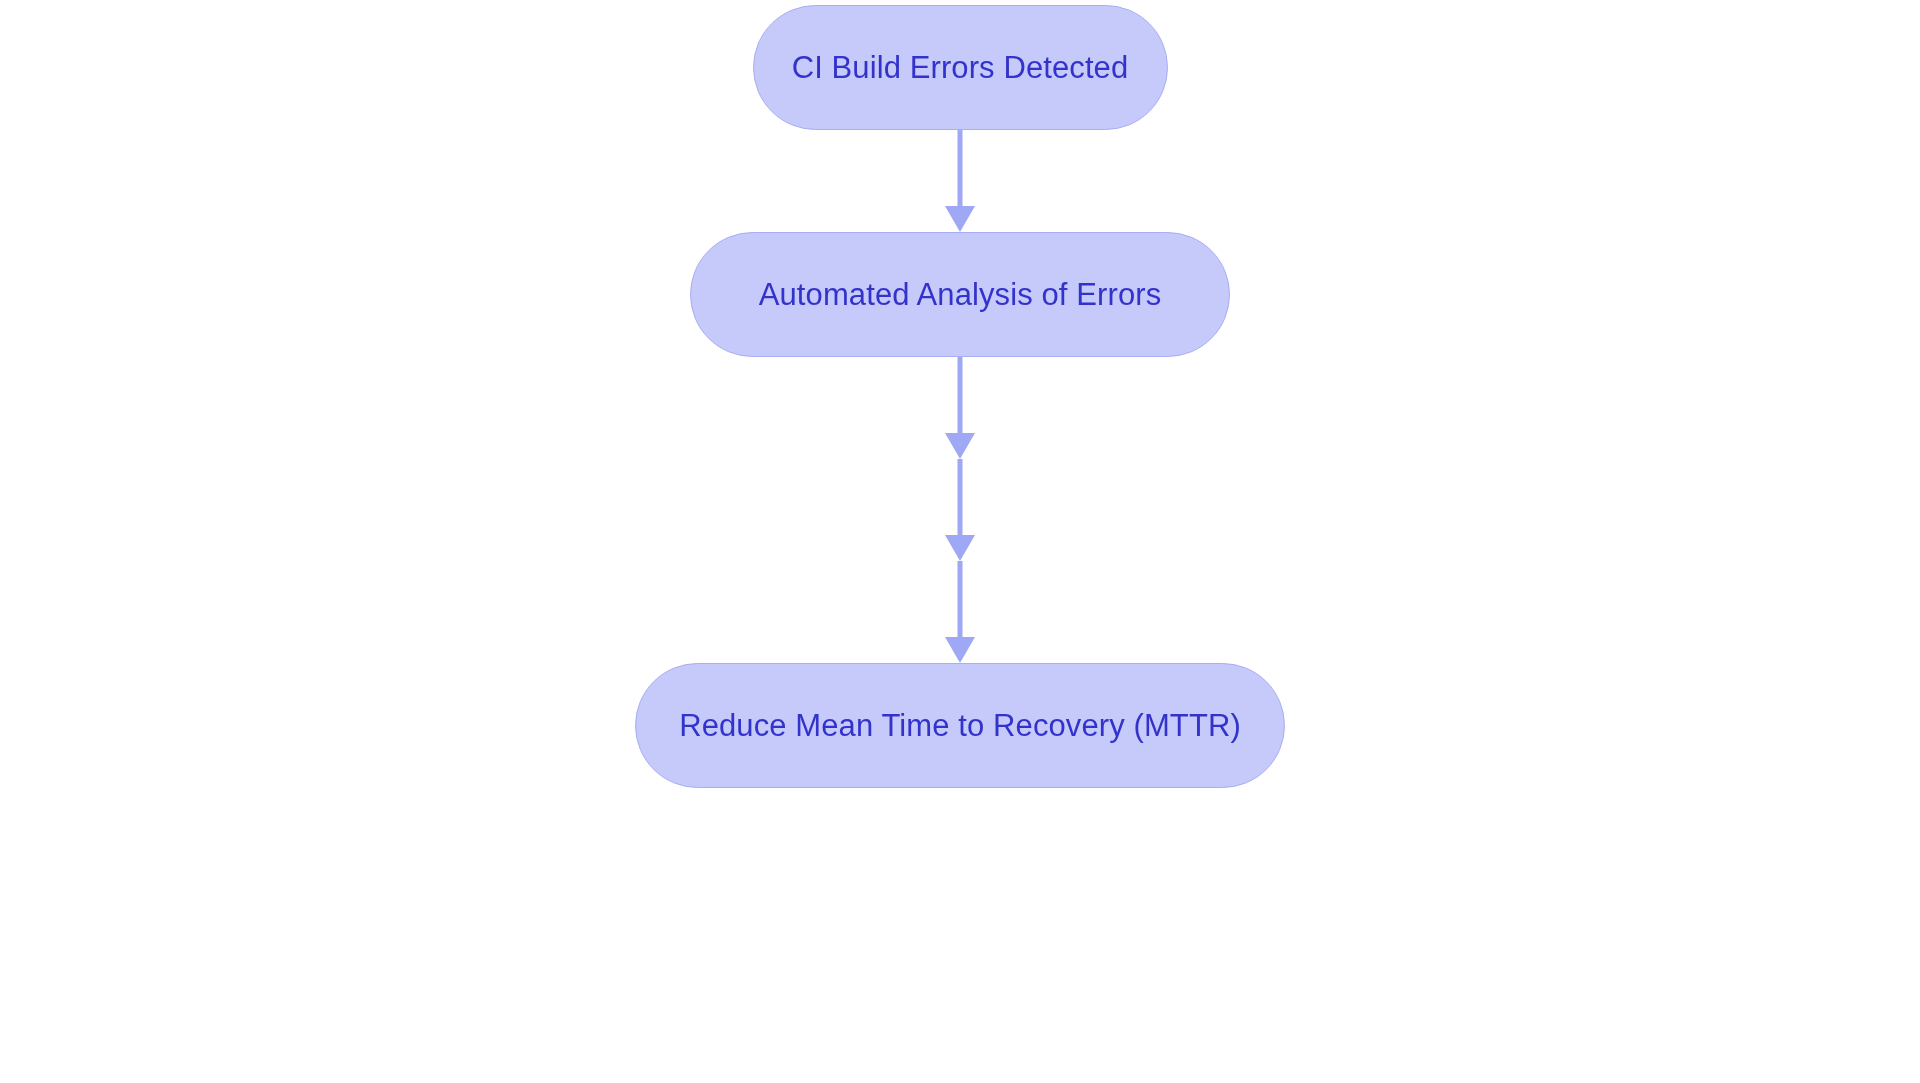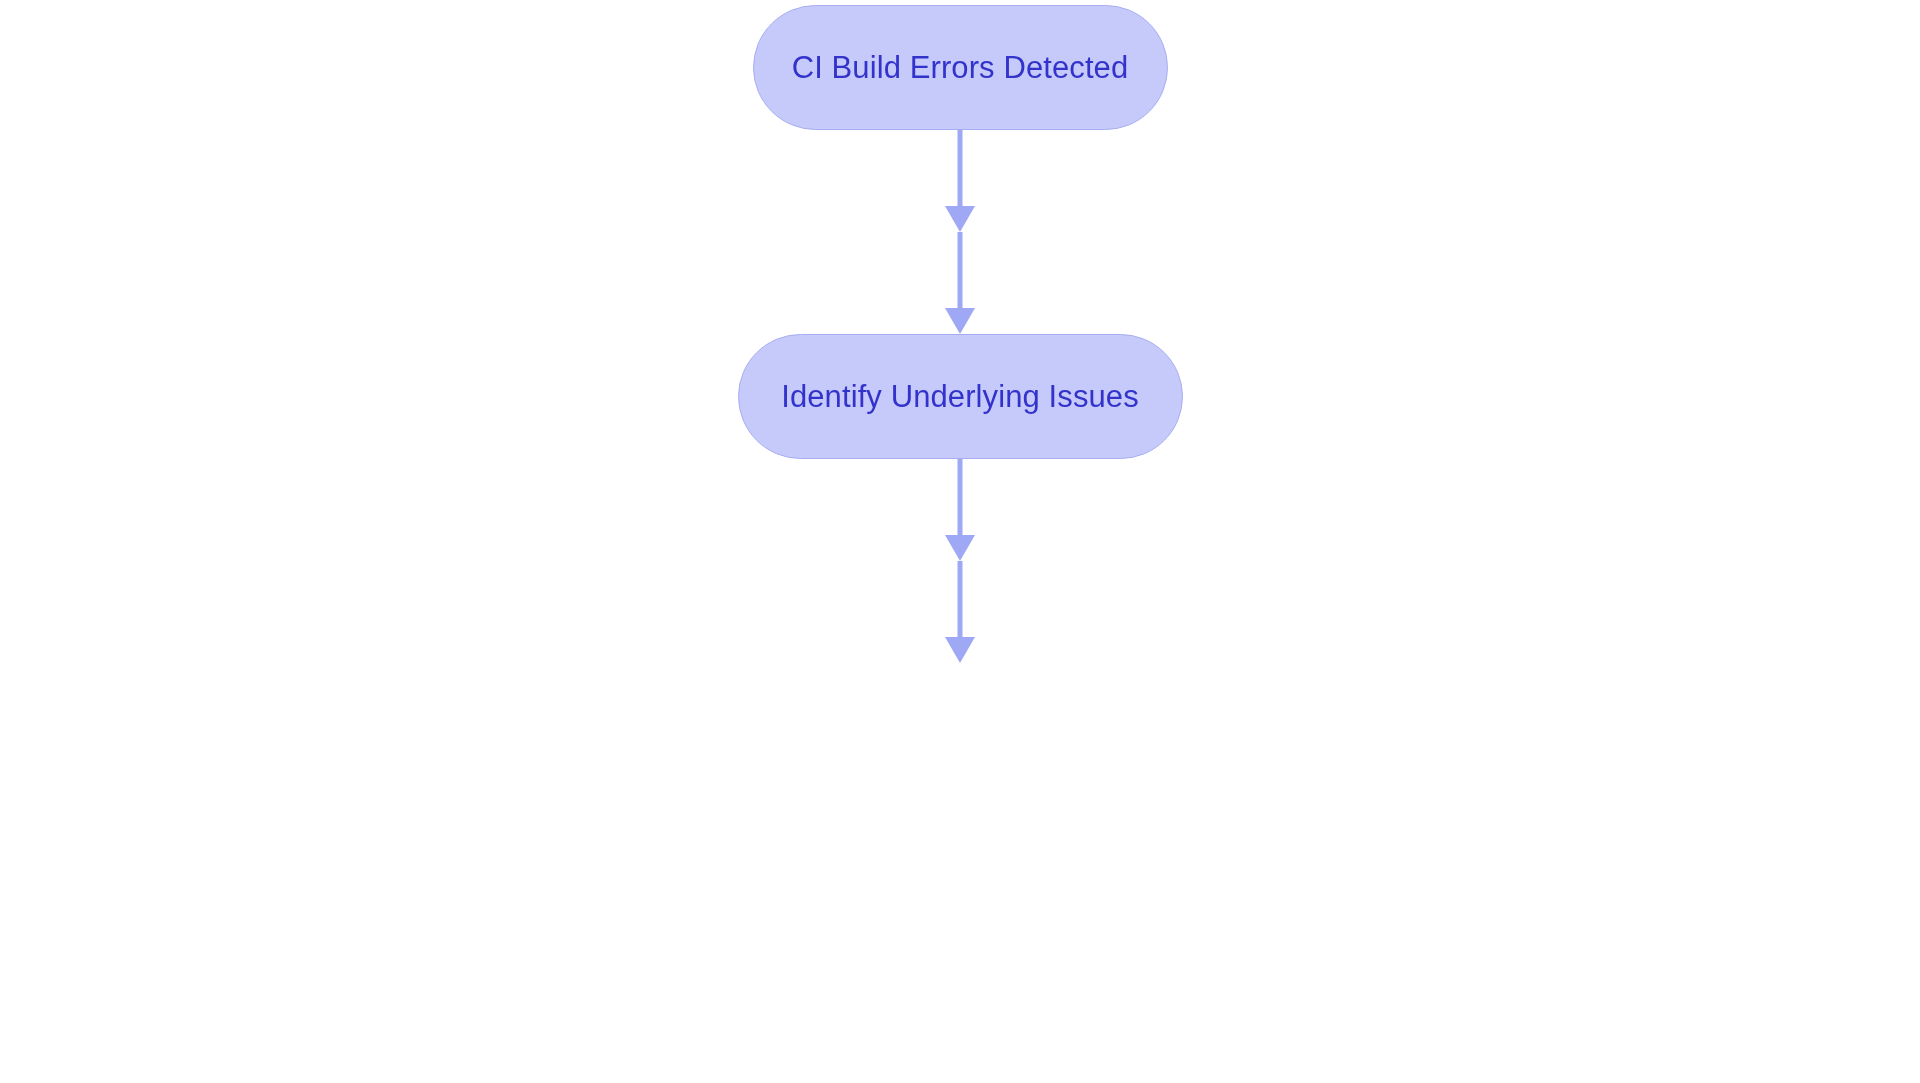--- a/index.html
+++ b/index.html
@@ -100,36 +100,39 @@
 
     <div class="flow-node n0">
       <span>CI Build Errors Detected</span>
     </div>
 
     <div class="connector">
       <div class="conn-line"></div>
       <div class="conn-head"></div>
     </div>
 
-
-    <div class="connector">
-      <div class="conn-line"></div>
-      <div class="conn-head"></div>
-    </div>
-
-    <div class="flow-node n2">
-      <span>Identify Underlying Issues</span>
+    <div class="flow-node n1">
+      <span>Automated Analysis of Errors</span>
     </div>
 
     <div class="connector">
       <div class="conn-line"></div>
       <div class="conn-head"></div>
     </div>
 
 
     <div class="connector">
       <div class="conn-line"></div>
       <div class="conn-head"></div>
     </div>
 
 
+    <div class="connector">
+      <div class="conn-line"></div>
+      <div class="conn-head"></div>
+    </div>
+
+    <div class="flow-node n4">
+      <span>Reduce Mean Time to Recovery (MTTR)</span>
+    </div>
+
   </div>
 </div>
 
 </body></html>

